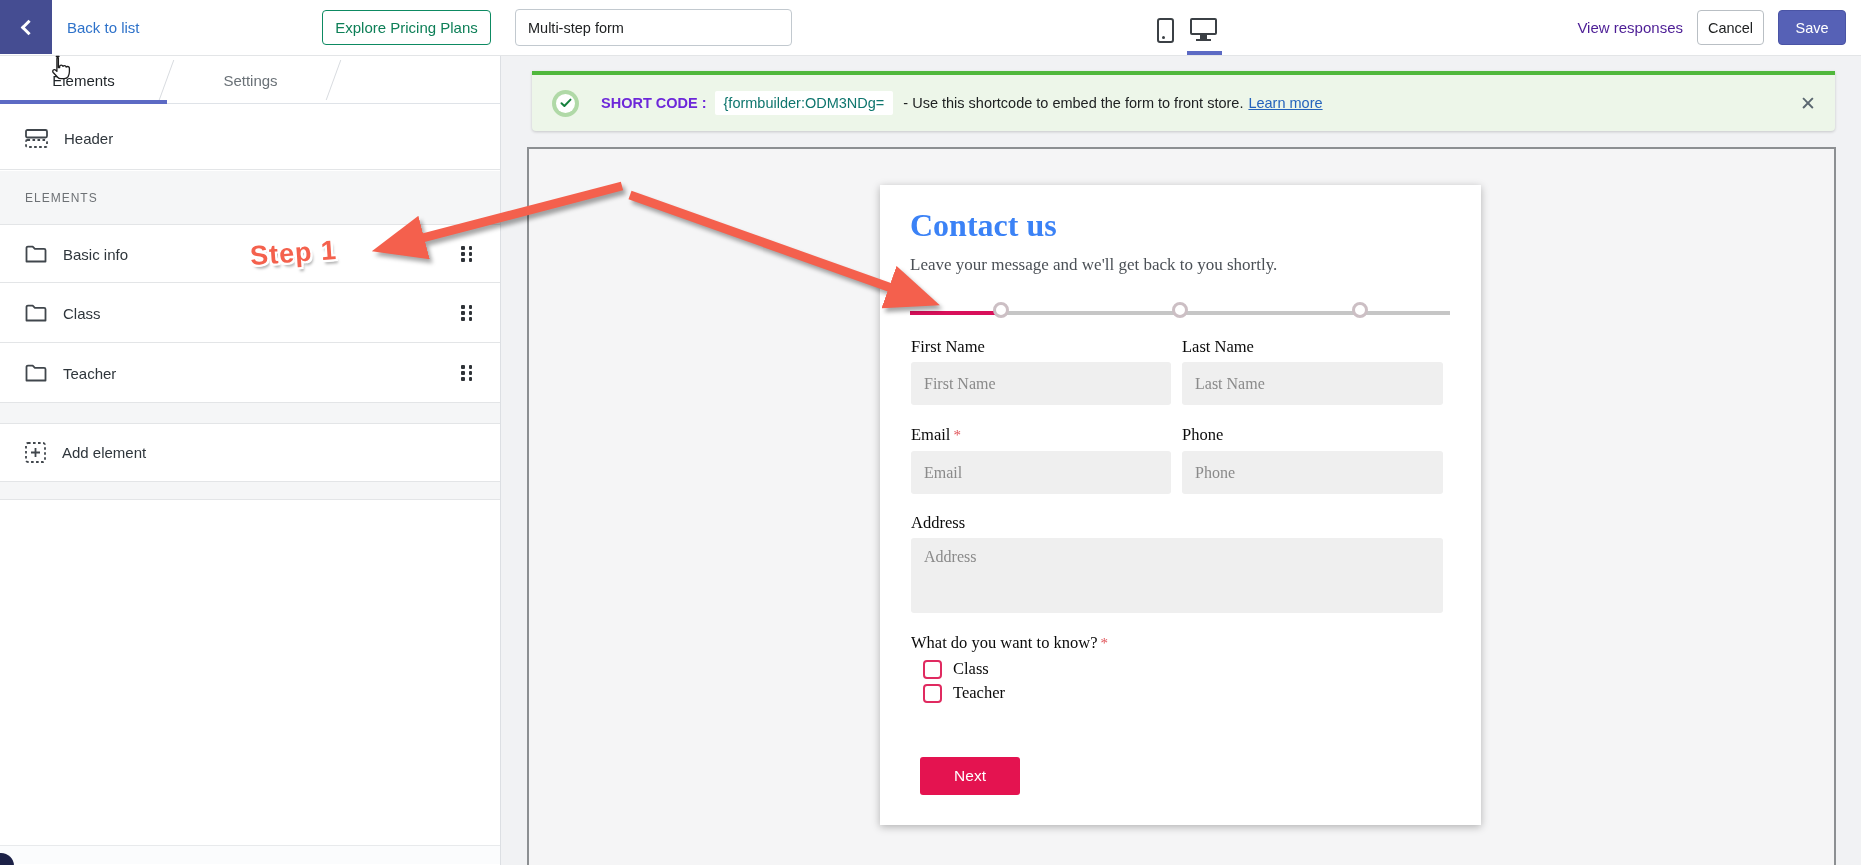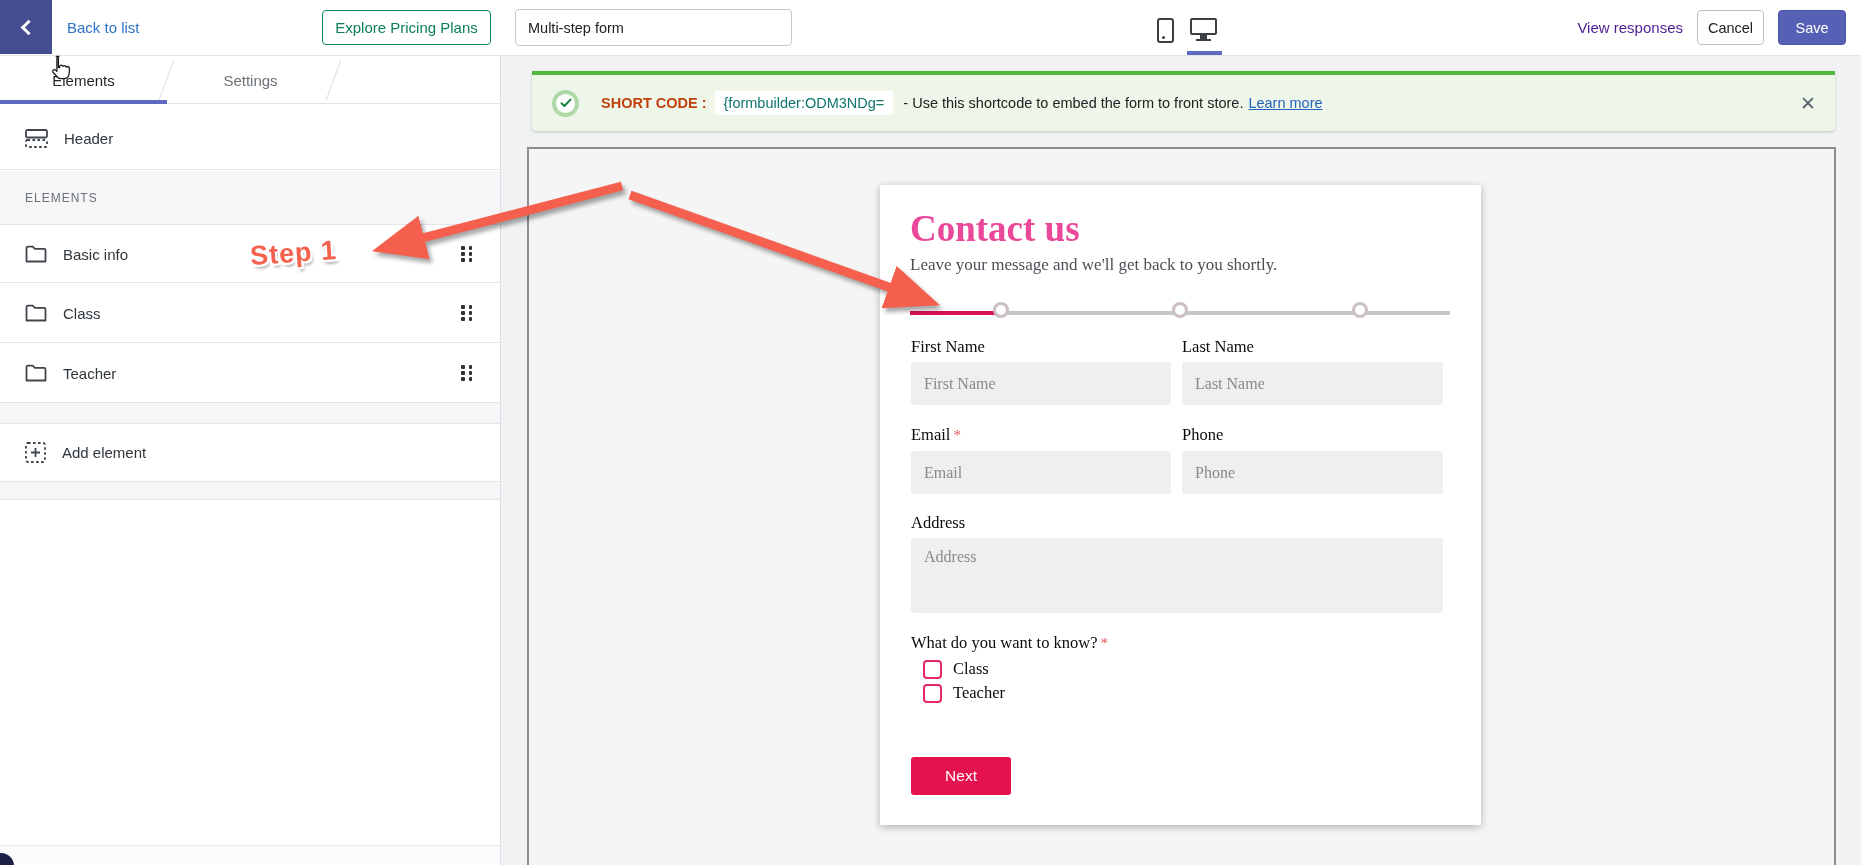--- a/index.html
+++ b/index.html
@@ -43,44 +43,44 @@
   .drag-dots i { width:3.5px; height:3.5px; background:#2f3338; border-radius:1px; }
   .icon-svg { flex:0 0 auto; }
   .corner-bubble { left:-12px; top:853px; width:26px; height:26px; border-radius:50%; background:#1c2147; z-index:40; }
   .side-scroll { left:0; top:845px; width:500px; height:19px; background:#fbfcfd; border-top:1px solid #e8eaec; z-index:11; }
 
   
   .main { left:501px; top:56px; width:1360px; height:809px; background:#f1f2f4; }
   .banner { position:absolute; left:31px; top:15px; width:1303px; height:60px; background:#edf6e9; border-top:4px solid #50b83c; border-radius:0 0 4px 4px; box-shadow:0 1px 3px rgba(0,0,0,.18); display:flex; align-items:center; padding:0 20px; }
   .succ-ic { width:27px; height:27px; border-radius:50%; background:#b0d9a7; display:flex; align-items:center; justify-content:center; margin-right:22px; flex:0 0 auto; }
   .succ-ic .inner { width:19px; height:19px; border-radius:50%; background:#fff; display:flex; align-items:center; justify-content:center; }
-  .banner-label { font-size:14.5px; font-weight:bold; color:#c2410c; margin-right:8px; white-space:nowrap; }
+  .banner-label { font-size:14.5px; font-weight:bold; color:#6d28d9; margin-right:8px; white-space:nowrap; }
   .code-chip { background:#fff; padding:4px 9px; border-radius:2px; font-size:14.5px; color:#0f766e; margin-right:10px; white-space:nowrap; }
   .banner-msg { font-size:14.5px; color:#202223; white-space:nowrap; }
   .learn-more { font-size:14.5px; color:#2463bc; text-decoration:underline; margin-left:5px; cursor:pointer; white-space:nowrap;text-align:right; }
   .banner-close { position:absolute; right:16px; top:50%; transform:translateY(-50%); width:22px; height:22px; display:flex; align-items:center; justify-content:center; color:#5b6770; font-size:19px; cursor:pointer; }
 
   .preview-panel { position:absolute; left:26px; top:91px; width:1309px; height:730px; background:#f5f5f6; border:2px solid #8c8f92; border-bottom:none; }
 
   .form-card { position:absolute; left:351px; top:36px; width:601px; height:640px; background:#fff; box-shadow:0 2px 8px rgba(0,0,0,.28); font-family:"Liberation Serif", serif; }
-  .fc-title { position:absolute; left:30px; top:22px; font-size:37px; font-weight:bold; color:#ec4899; }
+  .fc-title { position:absolute; left:30px; top:22px; font-size:32px; font-weight:bold; color:#3b82f6; }
   .fc-sub { position:absolute; left:30px; top:70px; font-size:17px; color:#4b5056; }
   .prog-wrap { position:absolute; left:30px; top:117px; width:540px; height:22px; }
   .prog-line { position:absolute; left:0; top:9px; width:540px; height:4px; background:#c6c6c6; }
   .prog-fill { position:absolute; left:0; top:9px; height:4px; background:#d8105a; }
   .pnode { position:absolute; top:0; width:16px; height:16px; background:#fff; border:3px solid #ccbfc4; border-radius:50%; }
   .f-label { position:absolute; font-size:16.5px; color:#0b0b0b; }
   .req { color:#e05257; font-size:15px; margin-left:3px; }
   .f-input { position:absolute; height:43px; background:#efefef; border:none; border-radius:3px; padding:0 13px; font-family:"Liberation Serif", serif; font-size:16px; color:#333; outline:none; }
   .f-input::placeholder, .f-area::placeholder { color:#8a8a8a; opacity:1; }
   .f-area { position:absolute; background:#efefef; border:none; border-radius:3px; padding:10px 13px; font-family:"Liberation Serif", serif; font-size:16px; color:#333; outline:none; resize:none; }
   .chk-row { position:absolute; display:flex; align-items:center; cursor:pointer; }
   .chk-box { width:19px; height:19px; border:2px solid #e02a60; border-radius:4px; background:#fff; margin-right:11px; }
   .chk-lbl { font-size:16.5px; color:#0b0b0b; }
-  .next-btn { position:absolute; left:31px; top:572px; width:100px; height:38px; background:#e41350; color:#fff; border:none; border-radius:3px; font-family:"Liberation Sans",sans-serif; font-size:15.5px; cursor:pointer; }
+  .next-btn { position:absolute; left:40px; top:572px; width:100px; height:38px; background:#e41350; color:#fff; border:none; border-radius:3px; font-family:"Liberation Sans",sans-serif; font-size:15.5px; cursor:pointer; }
 
   
   .anno-svg { left:0; top:0; width:1861px; height:865px; pointer-events:none; z-index:50; }
   .step-label { left:250px; top:238px; font-size:27px; font-weight:bold; color:#f4614d; transform:rotate(-4deg); z-index:51; pointer-events:none; letter-spacing:1px;
     text-shadow:-2px -2px 0 #fff, 2px -2px 0 #fff, -2px 2px 0 #fff, 2px 2px 0 #fff, -2px 0 0 #fff, 2px 0 0 #fff, 0 -2px 0 #fff, 0 2px 0 #fff, 2px 4px 3px rgba(0,0,0,.35); }
   .cursor-hand { left:48px; top:55px; z-index:60; pointer-events:none; }
 </style>
 </head>
 <body>
 

